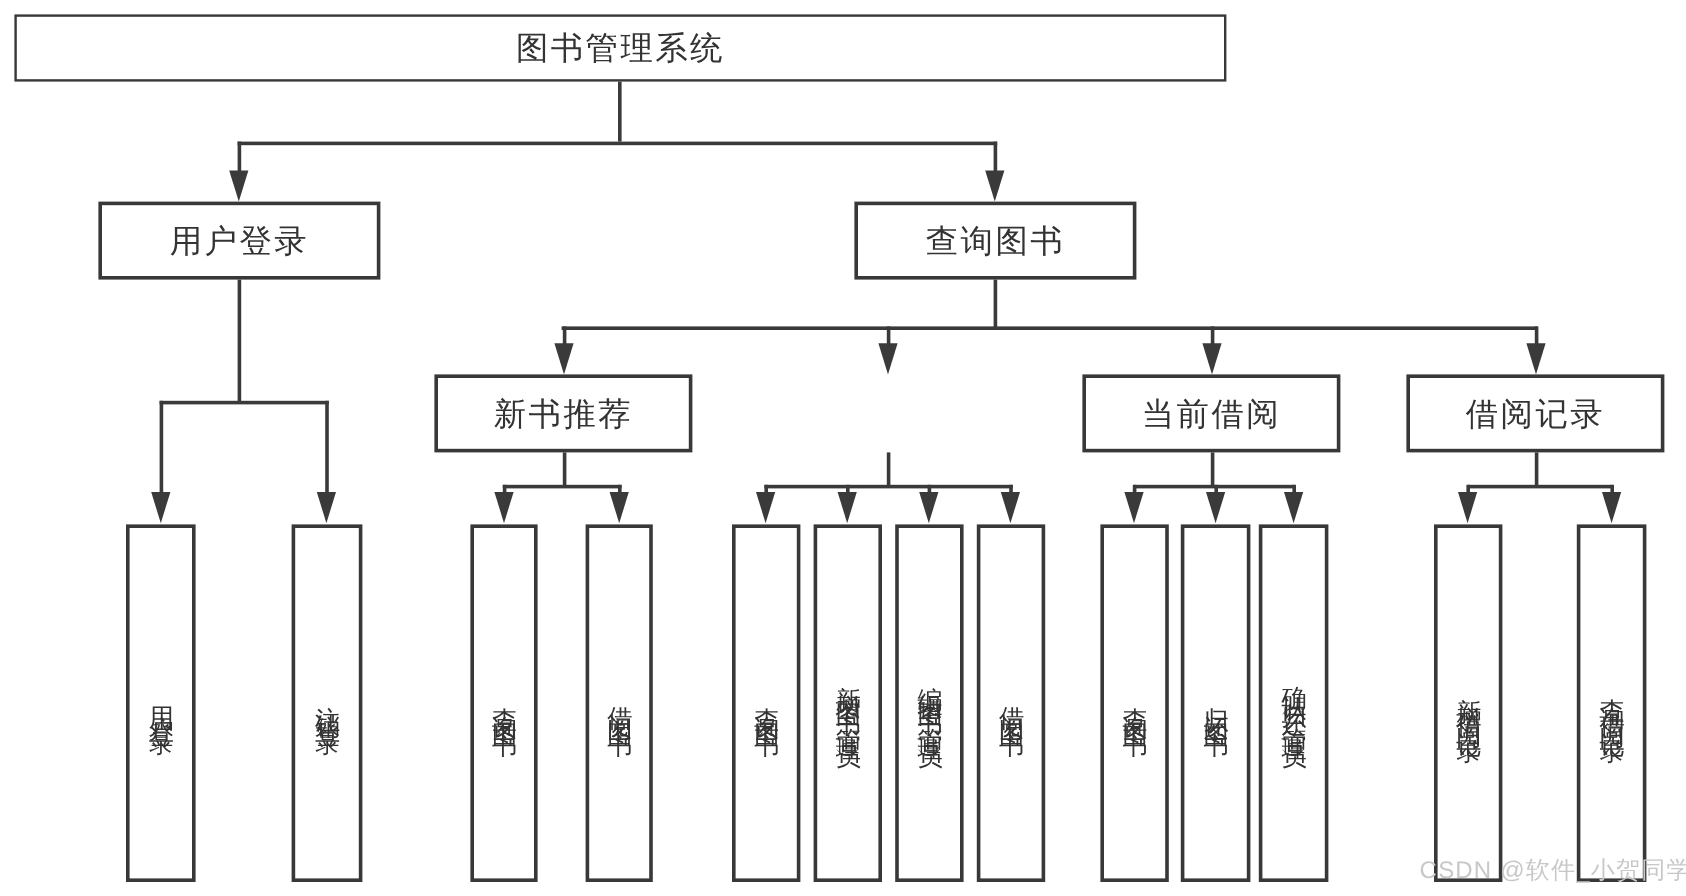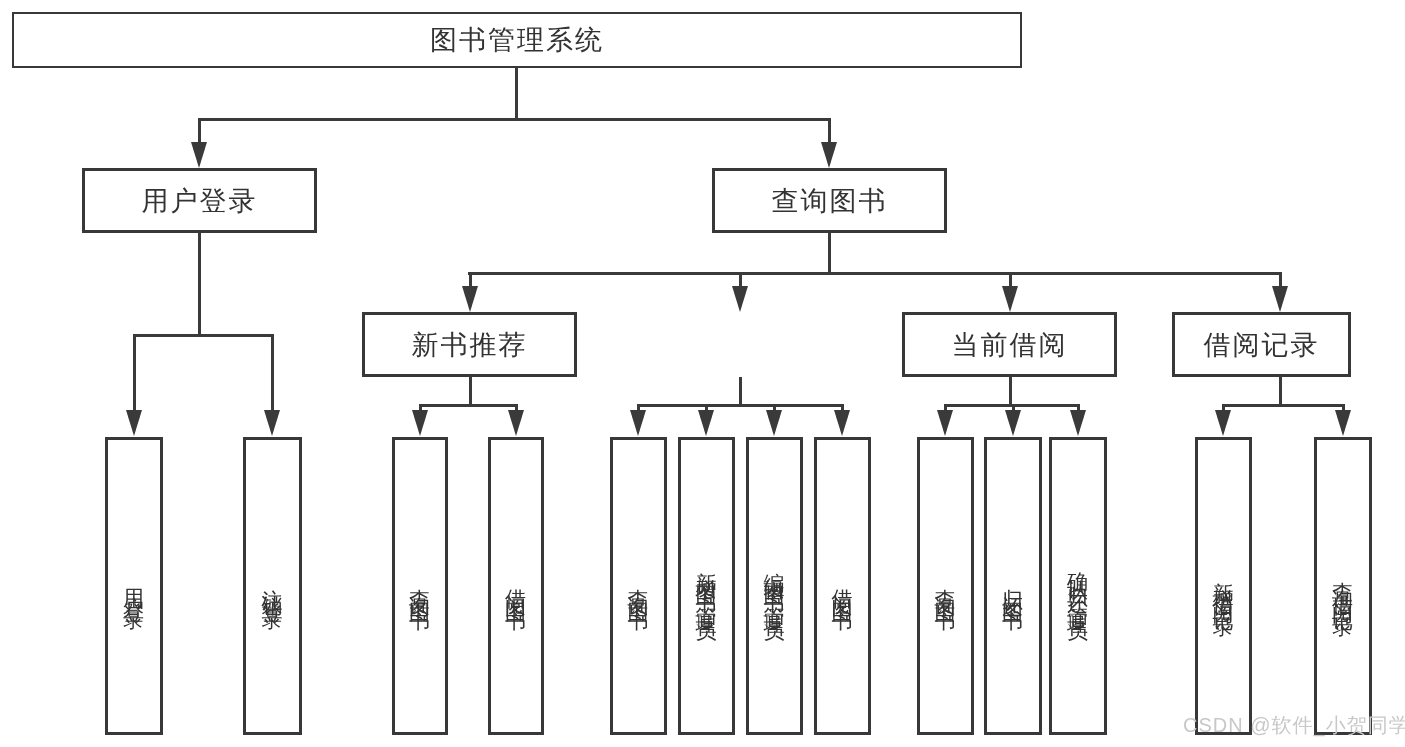--- a/index.html
+++ b/index.html
@@ -95,21 +95,21 @@
   <div class="tri" style="left:1002px; top:286px;"></div>
   <div class="vline" style="left:1279px; top:272px; height:16px;"></div>
   <div class="tri" style="left:1272px; top:286px;"></div>
 
   <div class="box hlabel" style="left:362px; top:312px; width:215px; height:65px;">
     <span>新书推荐</span>
   </div>
   <div class="box hlabel" style="left:902px; top:312px; width:215px; height:65px;">
     <span>当前借阅</span>
   </div>
-  <div class="box hlabel" style="left:1172px; top:312px; width:179px; height:65px;font-family:Liberation Mono, monospace;">
+  <div class="box hlabel" style="left:1172px; top:312px; width:215px; height:65px;font-family:Liberation Mono, monospace;">
     <span>借阅记录</span>
   </div>
 
   <div class="vline" style="left:469px; top:377px; height:29px;"></div>
   <div class="hline" style="left:419px; top:404px; width:99px;"></div>
   <div class="vline" style="left:419px; top:404px; height:10px;"></div>
   <div class="tri" style="left:412px; top:410px;"></div>
   <div class="vline" style="left:515px; top:404px; height:10px;"></div>
   <div class="tri" style="left:508px; top:410px;"></div>
 

